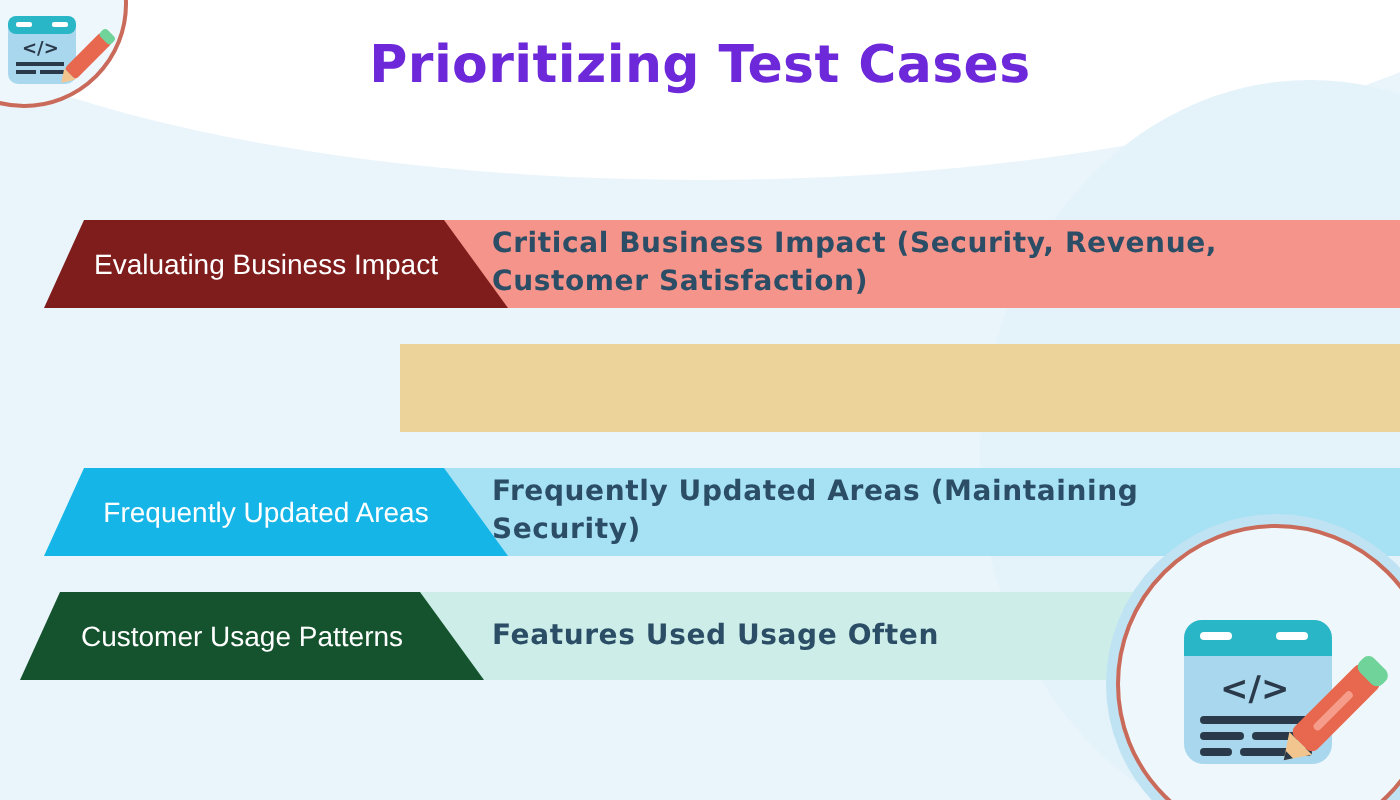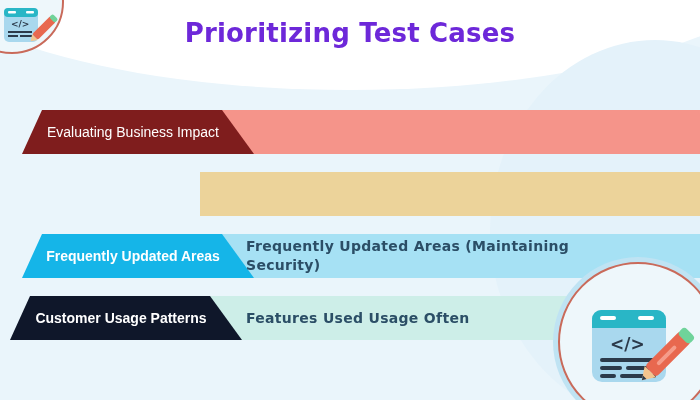--- a/index.html
+++ b/index.html
@@ -72,39 +72,42 @@
   </svg>
 </div>
 
 <div class="title">Prioritizing Test Cases</div>
 
 <div class="row" style="top:110px;">
   <div class="right-band" style="background:#f5948a;"></div>
   <div class="left-trap" style="background:#7f1d1d;left:22px;">
     <span>Evaluating Business Impact</span>
   </div>
+  <div class="right-text">
+    <span>Critical Business Impact (Security, Revenue, Customer Satisfaction)</span>
+  </div>
 </div>
 
 <div class="row" style="top:172px;">
   <div class="right-band" style="background:#ecd39a;"></div>
 </div>
 
 <div class="row" style="top:234px;">
   <div class="right-band" style="background:#a6e1f4;"></div>
-  <div class="left-trap" style="background:#15b5e8;left:22px;font-weight:bold;">
+  <div class="left-trap" style="background:#15b5e8;left:22px;">
     <span>Frequently Updated Areas</span>
   </div>
   <div class="right-text">
     <span>Frequently Updated Areas (Maintaining Security)</span>
   </div>
 </div>
 
 <div class="row" style="top:296px;">
   <div class="right-band" style="background:#cdeee8;"></div>
-  <div class="left-trap" style="background:#0f172a;left:10px;font-weight:bold;">
+  <div class="left-trap" style="background:#14532d;left:10px;">
     <span>Customer Usage Patterns</span>
   </div>
   <div class="right-text">
     <span>Features Used Usage Often</span>
   </div>
 </div>
 
 <div class="icon-circle-br">
   <svg style="position:absolute;left:26px;top:40px;" width="120" height="100" viewBox="0 0 120 100">
     <rect x="6" y="6" width="74" height="72" rx="10" fill="#a9d8ee"></rect>

